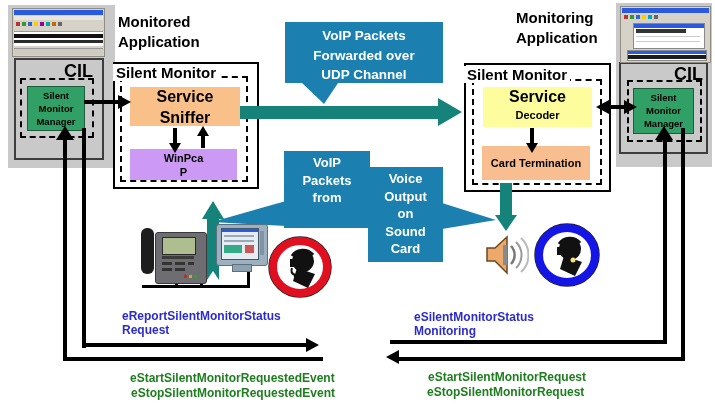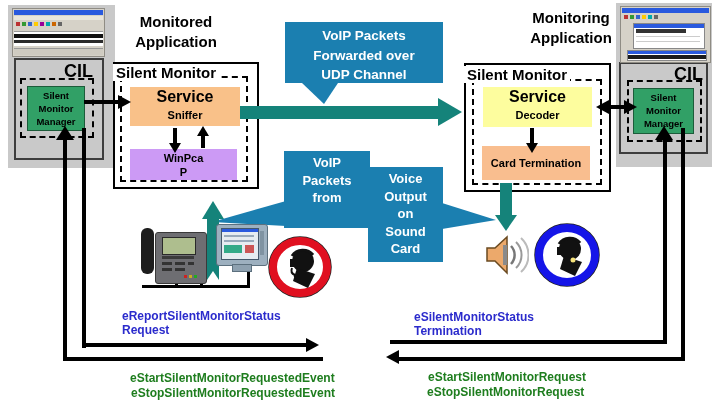--- a/index.html
+++ b/index.html
@@ -15,21 +15,21 @@
   .panel{background:var(--panel-gray);}
   .solidbox{border:2px solid #3d3d3d;}
   .dashed{border:2px dashed #000;}
   .svcbox{border:2px solid #000;background:#fff;}
   .svc-title{font-weight:bold;font-size:15px;text-align:left;z-index:3;}
   .svc-title span{background:#fff;padding:0 3px;}
   .cil{font-weight:bold;font-size:18px;z-index:3;}
   .innerbox{text-align:center;font-weight:bold;z-index:2;}
   .mgr{background:var(--manager-green);border:1px solid #1c5c3a;font-size:9.5px;font-weight:bold;
        text-align:center;line-height:1.35;padding-top:3px;z-index:2;}
-  .heading{font-weight:bold;font-size:15px;text-align:center;line-height:1.3;}
+  .heading{font-weight:bold;font-size:15px;line-height:1.3;}
   .callout{background:var(--callout-blue);color:#fff;font-weight:bold;font-size:13px;
            text-align:center;z-index:4;}
   .blk{background:#000;z-index:6;}
   .ah{width:0;height:0;z-index:6;}
   .ah-r{border-top:7px solid transparent;border-bottom:7px solid transparent;border-left:13px solid #000;}
   .ah-l{border-top:7px solid transparent;border-bottom:7px solid transparent;border-right:13px solid #000;}
   .ah-u{border-left:9px solid transparent;border-right:9px solid transparent;border-bottom:14px solid #000;}
   .ah-d-sm{border-left:6px solid transparent;border-right:6px solid transparent;border-top:10px solid #000;}
   .ah-u-sm{border-left:6px solid transparent;border-right:6px solid transparent;border-bottom:10px solid #000;}
   .tealbar{background:var(--teal);z-index:5;}
@@ -84,21 +84,21 @@
 Manager</div>
 
   <div class="abs heading ml" style="left:118px;top:12px;width:116px;">Monitored
 Application</div>
 
   <div class="abs svcbox" style="left:113px;top:62px;width:142px;height:123px;z-index:1;"></div>
   <div class="abs dashed" style="left:120px;top:76px;width:124px;height:102px;z-index:2;"></div>
   <div class="abs svc-title" style="left:113px;top:64px;width:142px;"><span>Silent Monitor</span></div>
   <div class="abs innerbox" style="left:130px;top:87px;width:110px;height:39px;background:var(--sniffer-orange);">
     <div style="font-size:16px;line-height:1.1;padding-top:1px;">Service</div>
-    <div style="font-size:11px;padding-top:3px;">Sniffer</div>
+    <div style="font-size:16px;padding-top:3px;">Sniffer</div>
   </div>
   <div class="abs innerbox ml" style="left:130px;top:149px;width:107px;height:29px;background:var(--winpcap-purple);font-size:11px;line-height:1.3;padding-top:2px;overflow:hidden;">WinPca
 P</div>
 
   <div class="abs blk" style="left:173px;top:128px;width:4px;height:17px;"></div>
   <div class="abs ah ah-d-sm" style="left:169px;top:143px;"></div>
   <div class="abs blk" style="left:201px;top:134px;width:4px;height:14px;"></div>
   <div class="abs ah ah-u-sm" style="left:197px;top:126px;"></div>
   <div class="abs lbl-sm" style="left:212px;top:132px;">Audio</div>
 
@@ -259,19 +259,19 @@
   <div class="abs blk" style="left:663px;top:138px;width:4px;height:204px;"></div>
   <div class="abs blk" style="left:390px;top:340px;width:277px;height:4px;"></div>
 
   <div class="abs blk" style="left:681px;top:128px;width:4px;height:232px;"></div>
   <div class="abs blk" style="left:399px;top:357px;width:286px;height:4px;"></div>
   <div class="abs ah ah-l" style="left:386px;top:350px;"></div>
 
   <div class="abs msg-blue ml" style="left:122px;top:309px;">eReportSilentMonitorStatus
 Request</div>
   <div class="abs msg-blue ml" style="left:414px;top:310px;">eSilentMonitorStatus
-Termination</div>
+Monitoring</div>
   <div class="abs msg-green" style="left:130px;top:371px;">eStartSilentMonitorRequestedEvent</div>
   <div class="abs msg-green" style="left:131px;top:386px;">eStopSilentMonitorRequestedEvent</div>
   <div class="abs msg-green" style="left:428px;top:370px;">eStartSilentMonitorRequest</div>
   <div class="abs msg-green" style="left:427px;top:385px;">eStopSilentMonitorRequest</div>
 
 </div>
 
 </body></html>

